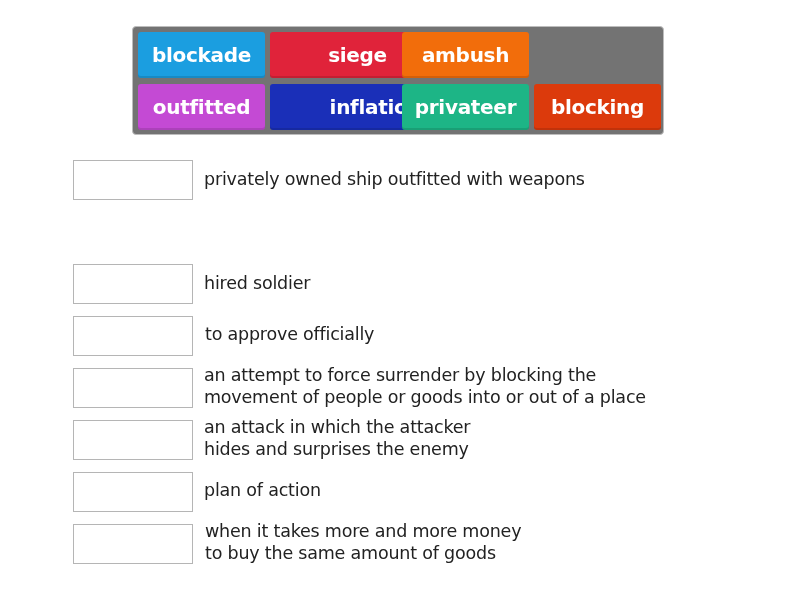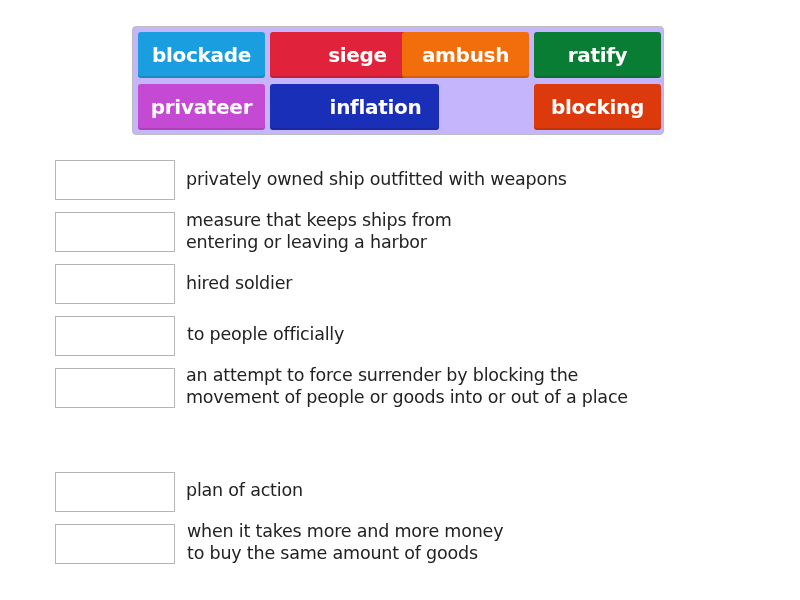--- a/index.html
+++ b/index.html
@@ -14,21 +14,21 @@
     .stage { position: relative; width: 800px; height: 600px; }
 
     .word-bank {
       position: absolute;
       left: 132px;
       top: 26px;
       width: 532px;
       height: 109px;
       border: 1px solid #bdbdbd;
       border-radius: 4px;
-      background: #c4b5fd;
+      background: #737373;
       box-sizing: border-box;
     }
     .tile {
       position: absolute;
       width: 127px;
       height: 46px;
       border-radius: 3px;
       color: #ffffff;
       font-weight: bold;
       font-size: 20px;
@@ -36,21 +36,21 @@
       display: flex;
       align-items: center;
       justify-content: center;
       cursor: grab;
       box-shadow: inset 0 -2px 0 rgba(0,0,0,0.12);
       white-space: nowrap;
     }
 
     .row {
       position: absolute;
-      left: 55px;
+      left: 73px;
       height: 40px;
       width: 640px;
     }
     .drop-box {
       position: absolute;
       left: 0;
       top: 0;
       width: 120px;
       height: 40px;
       border: 1px solid #b5b5b5;
@@ -69,53 +69,53 @@
   </style>
 </head>
 <body>
 
 <div class="stage">
 
   <div class="word-bank">
     <div class="tile" style="left: 5px; top: 5px; background: rgb(27, 158, 224);">blockade</div>
     <div class="tile" style="left: 137px; top: 5px; background: rgb(224, 35, 58); padding-left: 24px;">siege</div>
     <div class="tile" style="left: 269px; top: 5px; background: rgb(242, 109, 11);">ambush</div>
-    <div class="tile" style="left: 401px; top: 5px; background: rgb(10, 125, 52);">ratify</div>
-    <div class="tile" style="left: 5px; top: 57px; background: rgb(196, 74, 212);">privateer</div>
+    <div class="tile" style="left: 5px; top: 57px; background: rgb(196, 74, 212);">outfitted</div>
     <div class="tile" style="left: 137px; top: 57px; background: rgb(26, 47, 184); padding-left: 42px;">inflation</div>
+    <div class="tile" style="left: 269px; top: 57px; background: rgb(29, 181, 134);">privateer</div>
     <div class="tile" style="left: 401px; top: 57px; background: rgb(220, 58, 12);">blocking</div>
   </div>
 
   <div class="row" style="top:160px;">
     <div class="drop-box"></div>
     <div class="definition" style="top:8px;">privately owned ship outfitted with weapons</div>
   </div>
 
-  <div class="row" style="top:212px;">
-    <div class="drop-box"></div>
-    <div class="definition" style="top:-3px;">measure that keeps ships from
-entering or leaving a harbor</div>
-  </div>
 
   <div class="row" style="top:264px;text-align:right;">
     <div class="drop-box"></div>
     <div class="definition" style="top:8px;">hired soldier</div>
   </div>
 
   <div class="row" style="top:316px;">
     <div class="drop-box"></div>
-    <div class="definition" style="top:7px;left:132px;">to people officially</div>
+    <div class="definition" style="top:7px;left:132px;">to approve officially</div>
   </div>
 
   <div class="row" style="top:368px;">
     <div class="drop-box"></div>
     <div class="definition" style="top:-4px;">an attempt to force surrender by blocking the
 movement of people or goods into or out of a place</div>
   </div>
 
+  <div class="row" style="top:420px;">
+    <div class="drop-box"></div>
+    <div class="definition" style="top:-4px;">an attack in which the attacker
+hides and surprises the enemy</div>
+  </div>
 
   <div class="row" style="top:524px;">
     <div class="drop-box"></div>
     <div class="definition" style="top:-4px;left:132px;">when it takes more and more money
 to buy the same amount of goods</div>
   </div>
 
   <div class="row" style="top:472px;">
     <div class="drop-box"></div>
     <div class="definition" style="top:7px;">plan of action</div>

